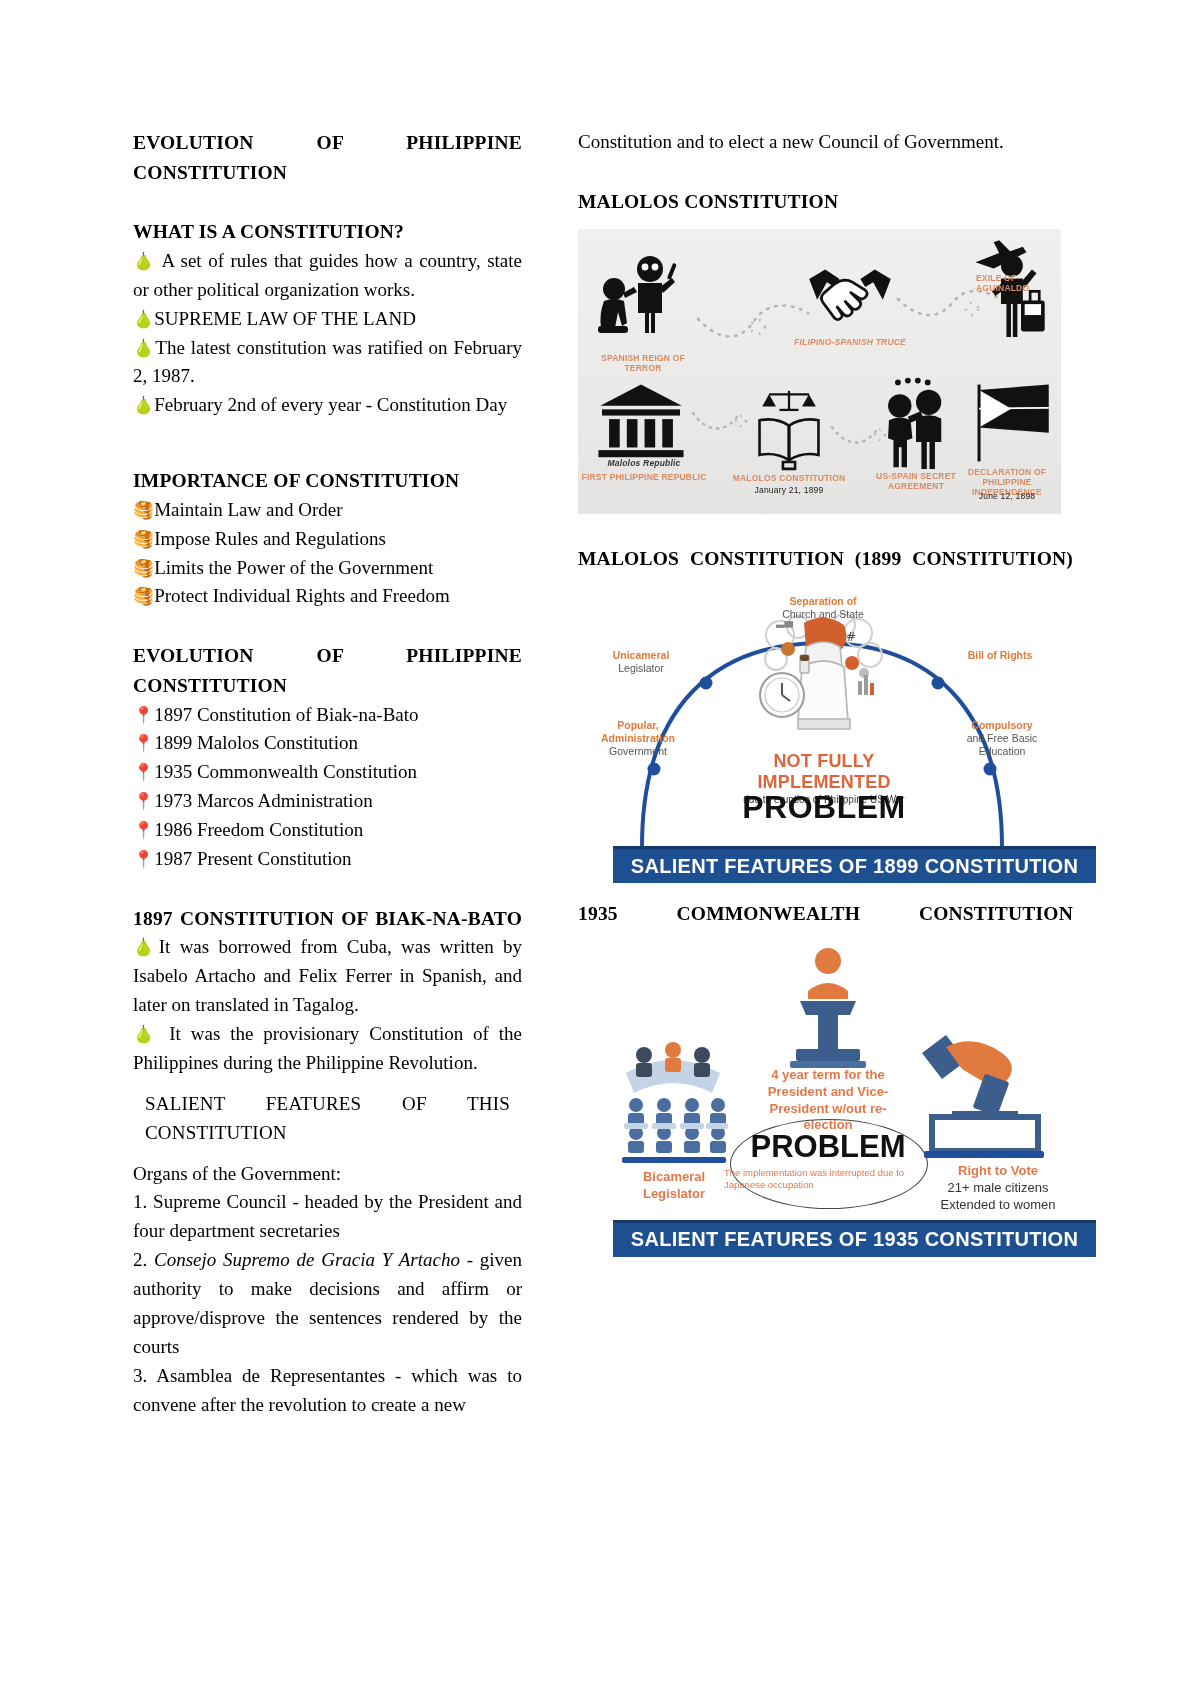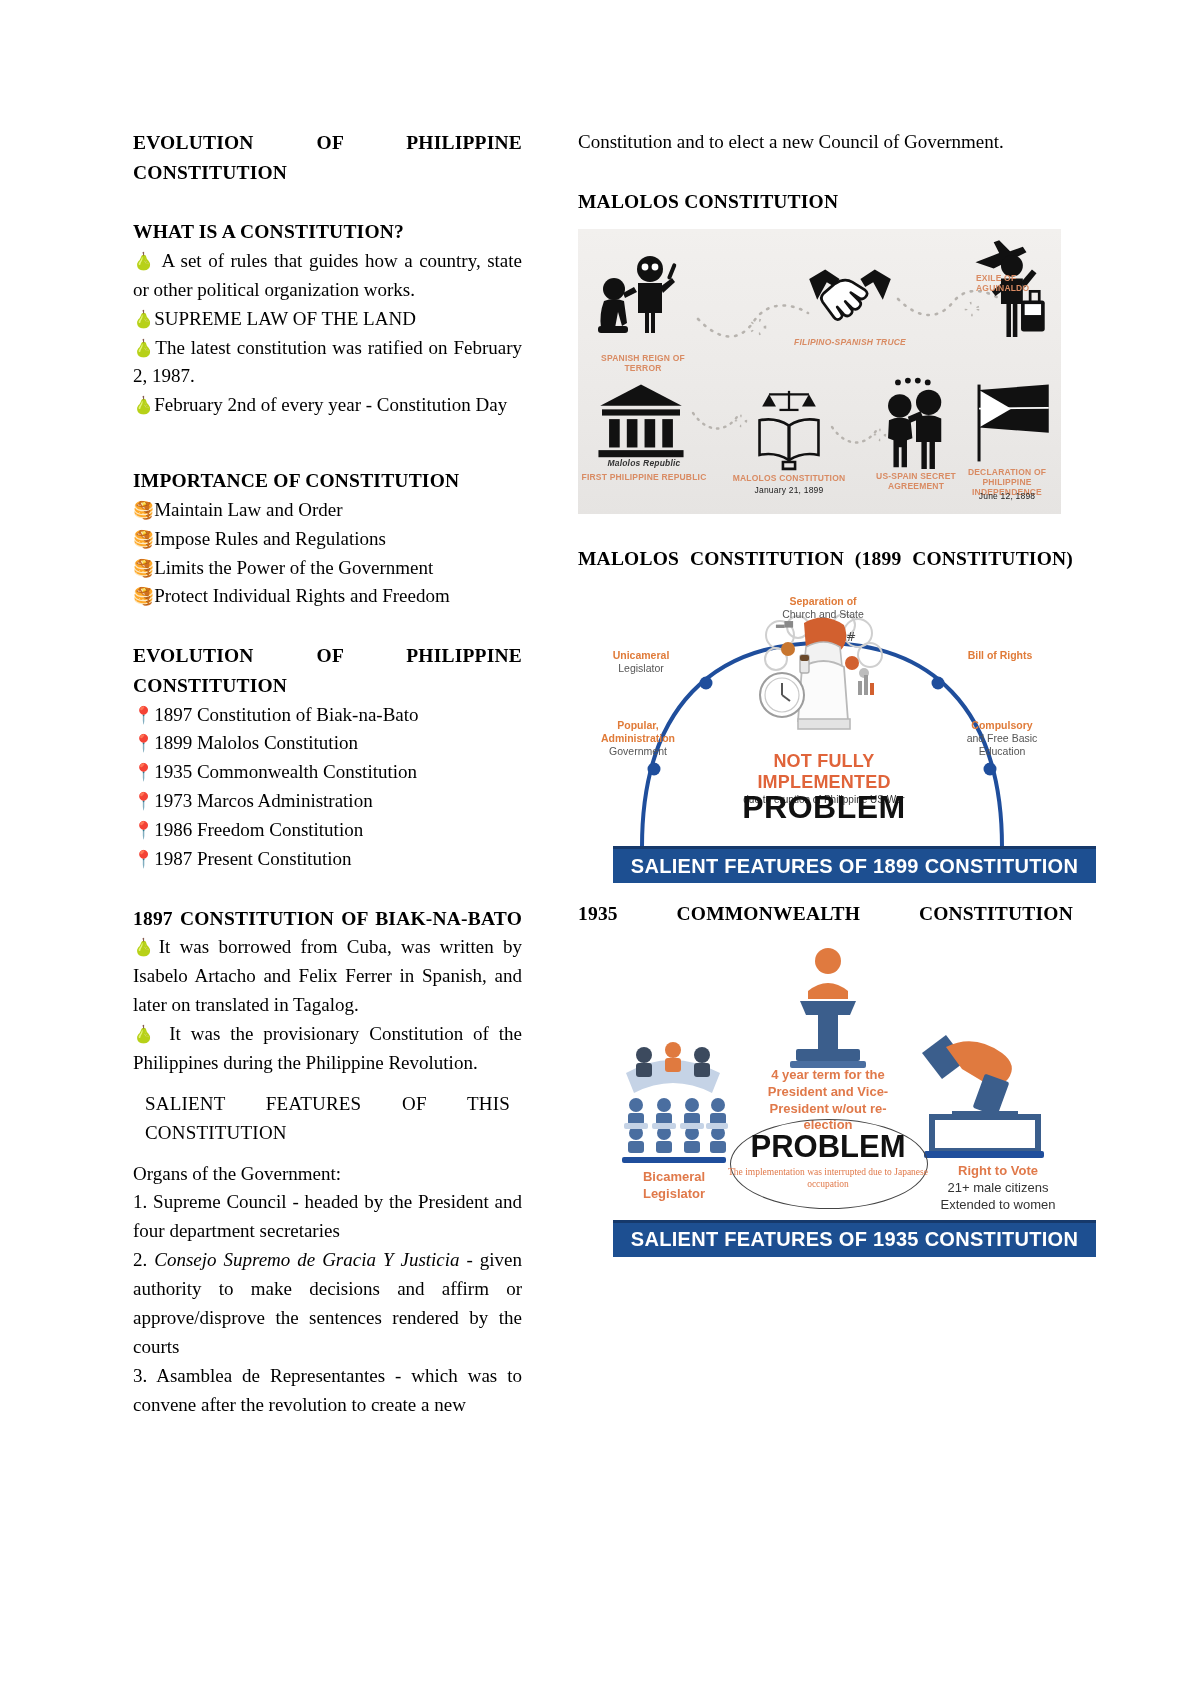--- a/index.html
+++ b/index.html
@@ -144,22 +144,22 @@
   .info3 { width: 483px; height: 320px; background:#fff; margin-top:8px; position:relative;}
   .oval {
     position:absolute; left:152px; top:182px; width:196px; height:88px;
     border:1.6px solid #444; border-radius:50%;
   }
   .p35 {
     position:absolute; left:152px; top:192px; width:196px; text-align:center;
     font-family:"Liberation Sans", sans-serif; font-weight:bold; font-size:31px; color:#111;
   }
   .p35sub {
-    position:absolute; left:146px; top:230px; width:208px; text-align:center;
-    font-family:Liberation Serif, serif; font-size:9.5px; color:#e0794a; line-height:1.25;
+    position:absolute; left:146px; top:230px; width:208px; 
+    font-family:Liberation Sans, sans-serif; font-size:9.5px; color:#e0794a; line-height:1.25;
   }
   .t35 {
     position:absolute; font-family:"Liberation Sans", sans-serif; font-size:13px;
     text-align:center; line-height:1.3;
   }
   .t35 .o { color:#e0794a; font-weight:bold; }
   .t35 .g { color:#333; }
 </style>
 </head>
 <body>
@@ -204,21 +204,21 @@
 
       <h2 class="head">1897 CONSTITUTION OF BIAK-NA-BATO</h2>
 
       <p class="bullet-line"><span class="emoji">🍐</span><span>It was borrowed from Cuba, was written by Isabelo Artacho and Felix Ferrer in Spanish, and later on translated in Tagalog.</span></p>
       <p class="bullet-line"><span class="emoji">🍐</span> <span>It was the provisionary Constitution of the Philippines during the Philippine Revolution.</span></p>
 
       <p class="plain-head">SALIENT FEATURES OF THIS CONSTITUTION</p>
       <p class="para nojust">Organs of the Government:</p>
 
       <p class="para"><span>1. </span><span>Supreme Council - headed by the President and four department secretaries</span></p>
-      <p class="para"><span>2. </span><span class="ital">Consejo Supremo de Gracia Y Justicia</span><span> - given authority to make decisions and affirm or approve/disprove the sentences rendered by the courts</span></p>
+      <p class="para"><span>2. </span><span class="ital">Consejo Supremo de Gracia Y Artacho</span><span> - given authority to make decisions and affirm or approve/disprove the sentences rendered by the courts</span></p>
       <p class="para"><span>3. </span><span>Asamblea de Representantes - which was to convene after the revolution to create a new</span></p>
 
     </div>
 
     <div class="col right">
 
       <p class="para">Constitution and to elect a new Council of Government.</p>
 
       <div class="spacer-md"></div>
 

